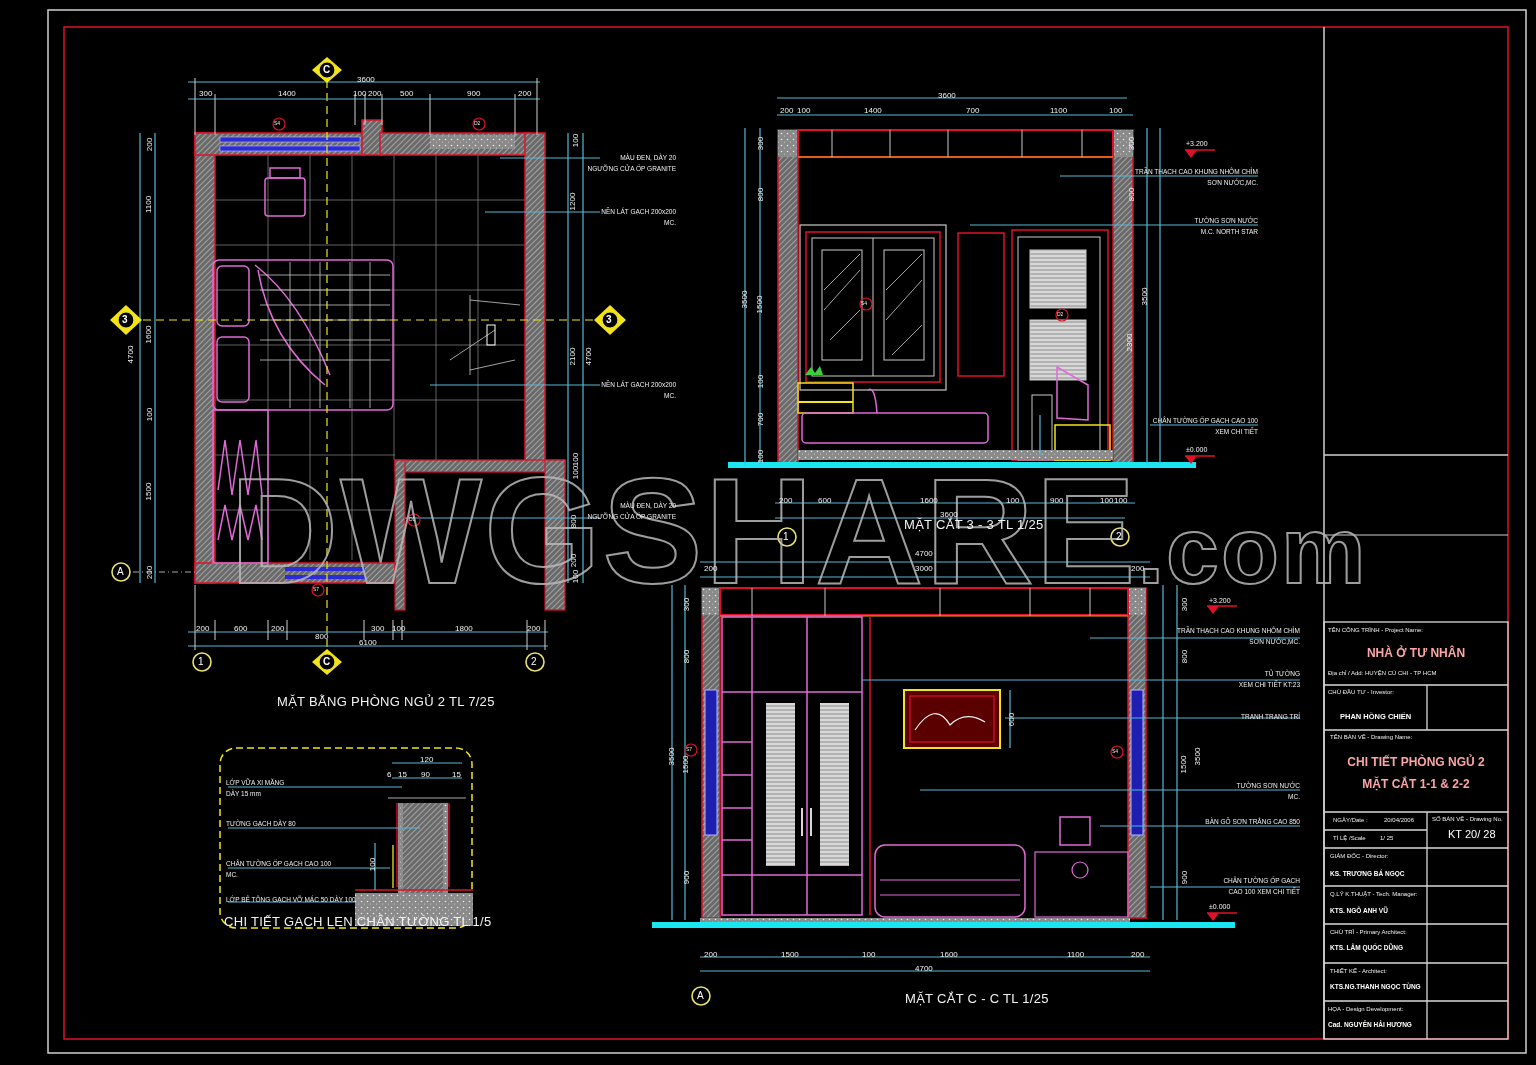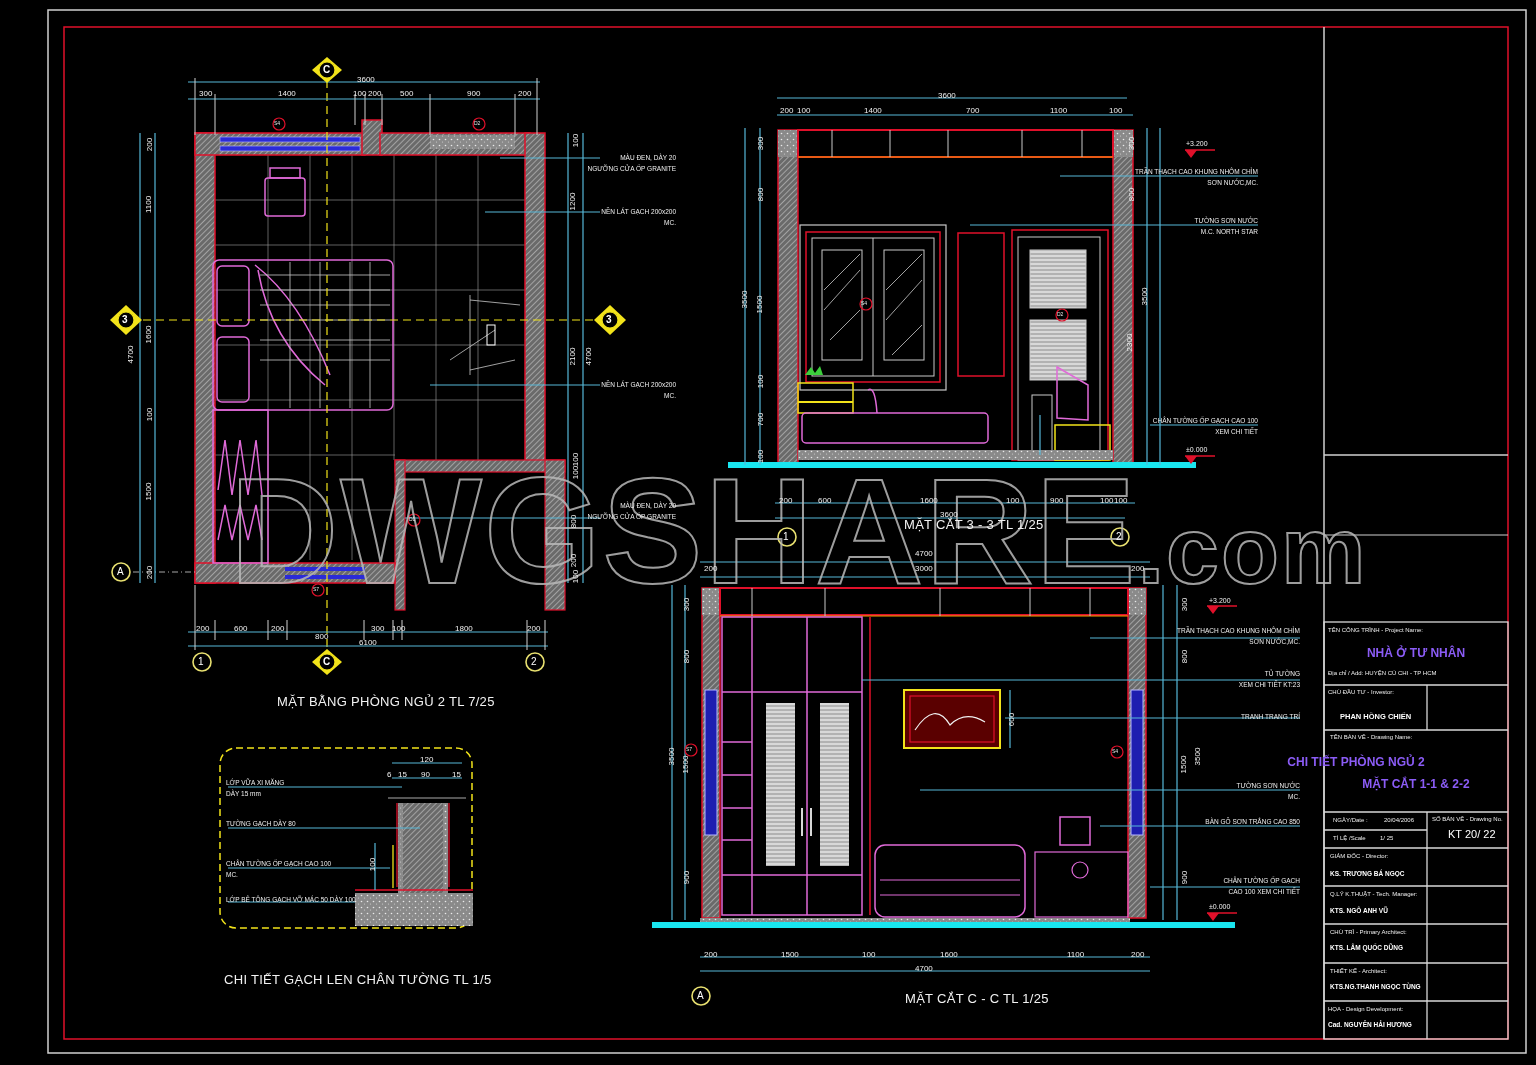--- a/index.html
+++ b/index.html
@@ -5,21 +5,21 @@
   html,body{margin:0;padding:0;background:#000;}
   body{width:1536px;height:1065px;position:relative;overflow:hidden;font-family:"Liberation Sans",sans-serif;color:#fff;}
   svg{position:absolute;left:0;top:0;}
   .t{position:absolute;white-space:nowrap;color:#e8e8e8;font-family:"Liberation Sans",sans-serif;}
   .dim{font-size:8px;color:#f0f0f0;}
   .note{font-size:6.5px;color:#f0f0f0;text-align:right;line-height:11px;}
   .note-l{font-size:6.5px;color:#f0f0f0;line-height:11px;}
   .caption{font-size:13px;color:#f2f2f2;letter-spacing:0.3px;}
   .tb-label{font-size:6px;color:#eee;}
   .tb-value{font-size:7.5px;color:#fff;font-weight:bold;}
-  .tb-title{font-size:12px;font-weight:bold;color:#8b5cf6;text-align:center;}
+  .tb-title{font-size:12px;font-weight:bold;color:#fca5a5;text-align:center;}
   .watermark{position:absolute;left:230px;top:445px;font-size:150px;font-weight:bold;color:transparent;-webkit-text-stroke:2px #b9b9b9;letter-spacing:2px;opacity:0.85;font-family:"Liberation Sans",sans-serif;}
   .watermark small{font-size:95px;-webkit-text-stroke:2px #b9b9b9;}
 </style>
 </head>
 <body>
 
 <svg width="1536" height="1065">
   <defs>
     <pattern id="hatch" width="4" height="4" patternUnits="userSpaceOnUse" patternTransform="rotate(45)">
       <rect width="4" height="4" fill="#6a6a6a"></rect>
@@ -573,41 +573,41 @@
       <div>TƯỜNG GẠCH DÀY 80</div>
     </div>
   <div class="t note-l" style="left:226px;top:858px">
       <div>CHÂN TƯỜNG ỐP GẠCH CAO 100</div>
       <div>MC.</div>
     </div>
   <div class="t note-l" style="left:226px;top:894px">
       <div>LỚP BÊ TÔNG GẠCH VỠ MÁC 50 DÀY 100</div>
     </div>
 
-  <span class="t caption" style="left:224px;top:972px">CHI TIẾT GẠCH LEN CHÂN TƯỜNG TL 1/5</span>
+  <span class="t caption" style="left:224px;top:914px">CHI TIẾT GẠCH LEN CHÂN TƯỜNG TL 1/5</span>
 </div>
 
 <div>
   <span class="t tb-label" style="left:1328px;top:627px">TÊN CÔNG TRÌNH - Project Name:</span>
   <div class="t tb-title" style="left:1324px;top:646px;width:184px">NHÀ Ở TƯ NHÂN</div>
   <span class="t tb-label" style="left:1328px;top:670px">Địa chỉ / Add: HUYỆN CỦ CHI - TP HCM</span>
 
   <span class="t tb-label" style="left:1328px;top:689px">CHỦ ĐẦU TƯ - Investor:</span>
   <span class="t tb-value" style="left:1340px;top:712px">PHAN HỒNG CHIẾN</span>
 
   <span class="t tb-label" style="left:1330px;top:734px">TÊN BẢN VẼ - Drawing Name:</span>
-  <div class="t tb-title" style="left:1264px;top:755px;width:184px">CHI TIẾT PHÒNG NGỦ 2</div>
+  <div class="t tb-title" style="left:1324px;top:755px;width:184px">CHI TIẾT PHÒNG NGỦ 2</div>
   <div class="t tb-title" style="left:1324px;top:777px;width:184px">MẶT CẮT 1-1 &amp; 2-2</div>
 
   <span class="t tb-label" style="left:1333px;top:817px">NGÀY/Date :</span>
   <span class="t tb-label" style="left:1384px;top:817px">20/04/2006</span>
   <span class="t tb-label" style="left:1333px;top:835px">TỈ LỆ /Scale</span>
   <span class="t tb-label" style="left:1380px;top:835px">1/ 25</span>
   <span class="t tb-label" style="left:1432px;top:816px">SỐ BẢN VẼ - Drawing No.</span>
-  <span class="t" style="left:1448px;top:828px;font-size:11px;color:#fff">KT 20/ 22</span>
+  <span class="t" style="left:1448px;top:828px;font-size:11px;color:#fff">KT 20/ 28</span>
 
   <span class="t tb-label" style="left:1330px;top:853px">GIÁM ĐỐC - Director:</span>
   <span class="t tb-value" style="left:1330px;top:870px;font-size:6.5px">KS. TRƯƠNG BÁ NGỌC</span>
   <span class="t tb-label" style="left:1330px;top:891px">Q.LÝ K.THUẬT - Tech. Manager:</span>
   <span class="t tb-value" style="left:1330px;top:907px;font-size:6.5px">KTS. NGÔ ANH VŨ</span>
   <span class="t tb-label" style="left:1330px;top:929px">CHỦ TRÌ - Primary Architect:</span>
   <span class="t tb-value" style="left:1330px;top:944px;font-size:6.5px">KTS. LÂM QUỐC DŨNG</span>
   <span class="t tb-label" style="left:1330px;top:968px">THIẾT KẾ - Architect:</span>
   <span class="t tb-value" style="left:1330px;top:983px;font-size:6.5px">KTS.NG.THANH NGỌC TÙNG</span>
   <span class="t tb-label" style="left:1328px;top:1006px">HỌA - Design Development:</span>

